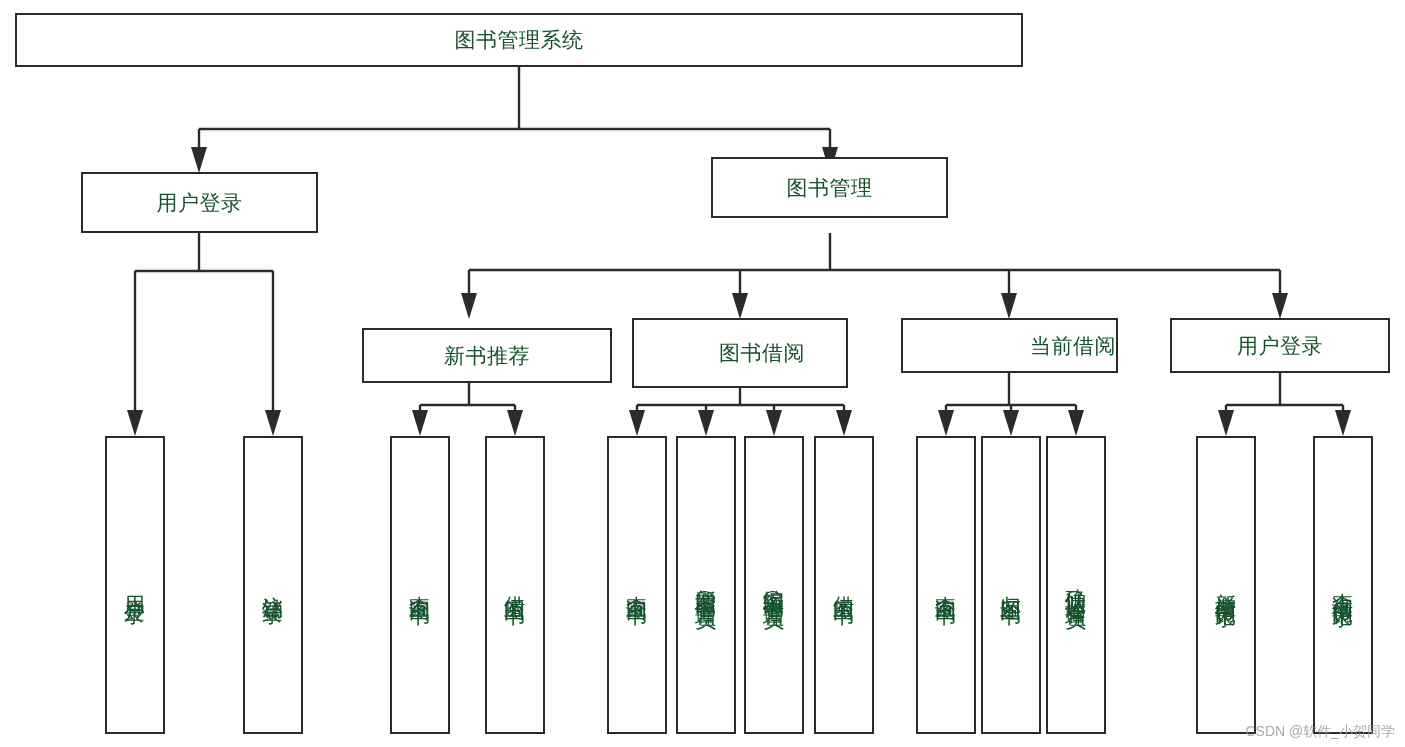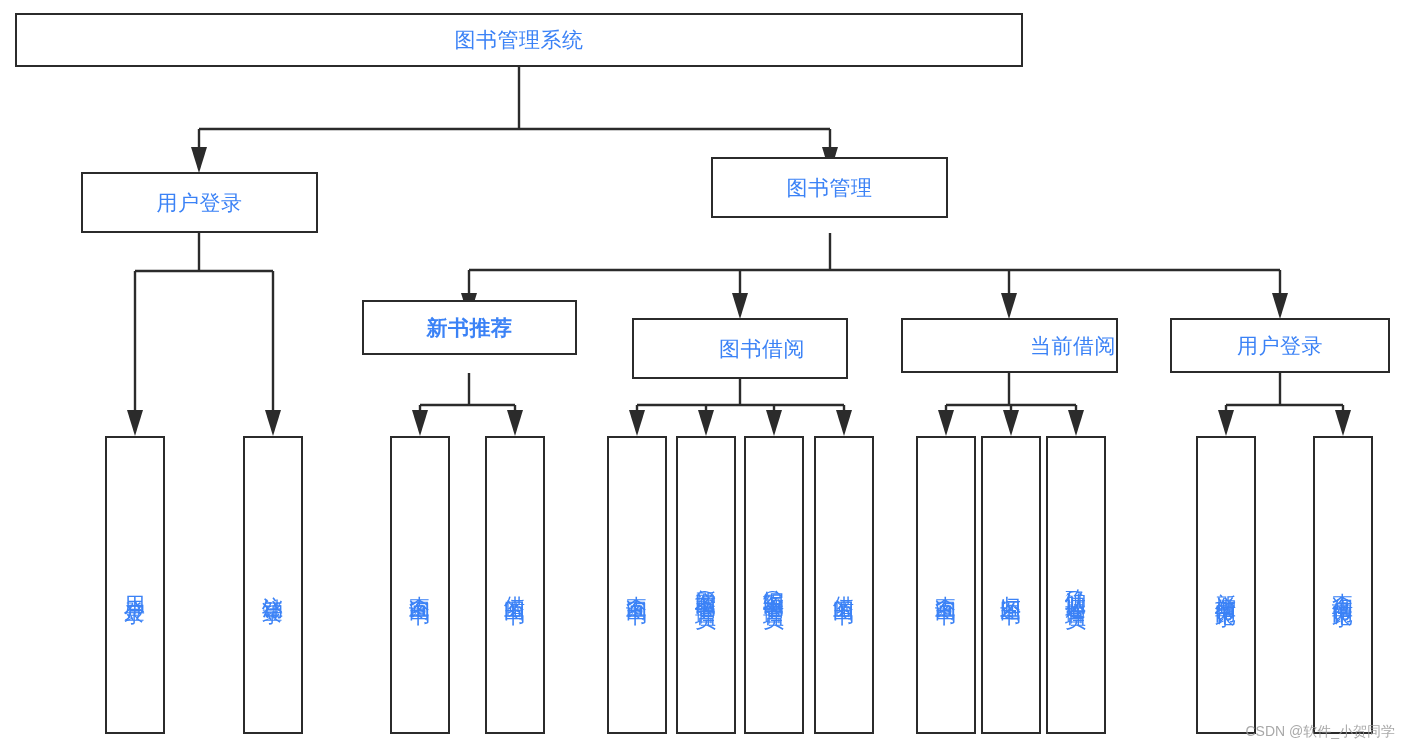--- a/index.html
+++ b/index.html
@@ -18,21 +18,21 @@
     overflow: hidden;
   }
   .node {
     position: absolute;
     box-sizing: border-box;
     border: 2px solid #2b2b2b;
     background: #ffffff;
     display: flex;
     align-items: center;
     justify-content: center;
-    color: #3b82f6;
+    color: #14532d;
   }
   .node.horiz {
     font-size: 21px;
     letter-spacing: 0.5px;
   }
   .node.vert {
     font-size: 21px;
   }
   .node.vert .vlabel {
     writing-mode: vertical-rl;
@@ -143,24 +143,24 @@
     <span class="hlabel">图书管理系统</span>
   </div>
 
   <div class="node horiz" style="left:81px; top:172px; width:237px; height:61px;">
     <span class="hlabel">用户登录</span>
   </div>
   <div class="node horiz" style="left:711px; top:157px; width:237px; height:61px;">
     <span class="hlabel">图书管理</span>
   </div>
 
-  <div class="node horiz" style="left:362px; top:300px; width:215px; height:55px;font-weight:bold;">
+  <div class="node horiz" style="left:362px; top:328px; width:250px; height:55px;">
     <span class="hlabel">新书推荐</span>
   </div>
-  <div class="node horiz" style="left:632px; top:318px; width:216px; height:61px;padding-left:44px;">
+  <div class="node horiz" style="left:632px; top:318px; width:216px; height:70px;padding-left:44px;">
     <span class="hlabel">图书借阅</span>
   </div>
   <div class="node horiz" style="left:901px; top:318px; width:217px; height:55px;justify-content:flex-end;">
     <span class="hlabel">当前借阅</span>
   </div>
   <div class="node horiz" style="left:1170px; top:318px; width:220px; height:55px;">
     <span class="hlabel">用户登录</span>
   </div>
 
   <div class="node vert" style="left:105px; top:436px; width:60px; height:298px;">

